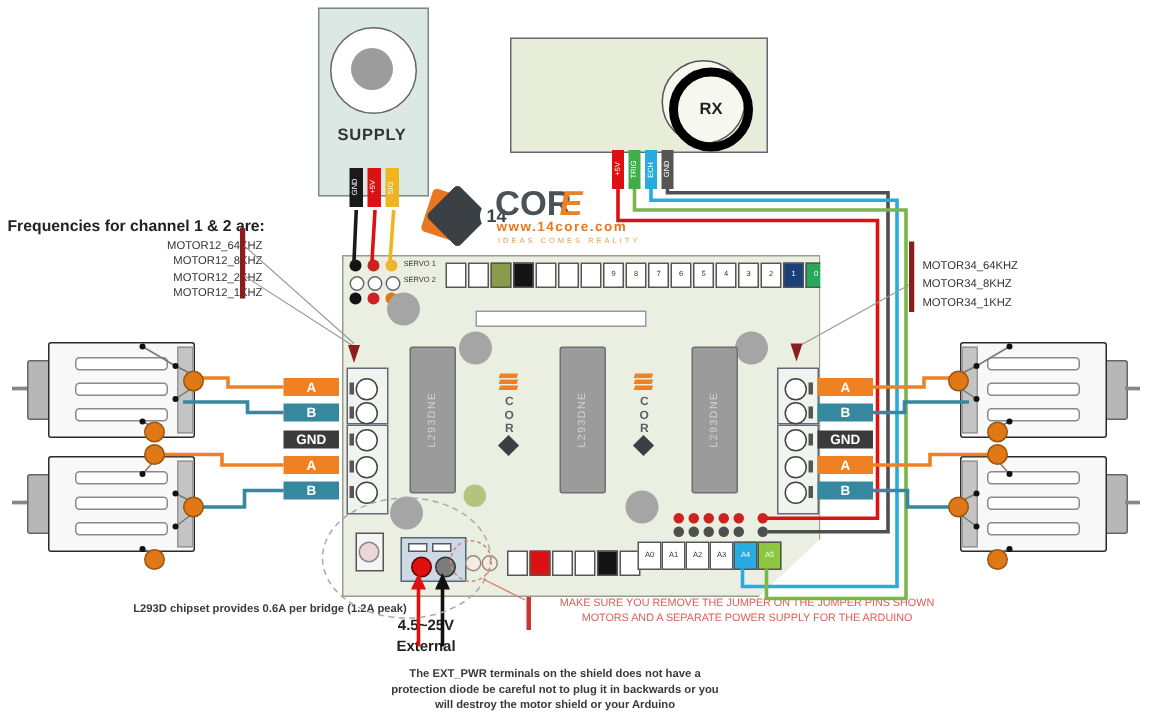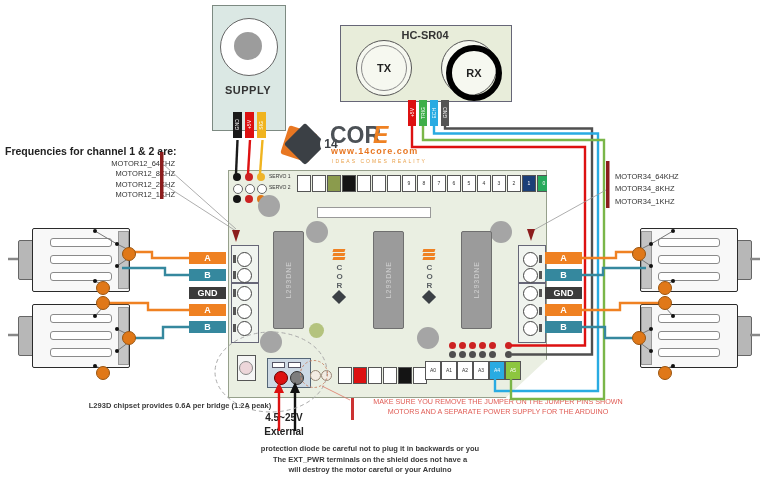--- a/index.html
+++ b/index.html
@@ -208,24 +208,20 @@
       <span>GND</span>
     </div>
   <div class="conn" style="left:245px;top:112px;background:#dd1111;">
       <span>+5V</span>
     </div>
   <div class="conn" style="left:257px;top:112px;background:#f0b41f;">
       <span>SIG</span>
     </div>
 
   <div class="device abs" style="left:340px;top:25px;width:170px;height:75px;background:#e8edda;border-color:#667;"></div>
-  <div class="abs" style="left:340px;top:29px;width:170px;text-align:center;font-weight:bold;font-size:11px;color:#333;">HC-SR04</div>
-  <div class="abs round" style="left:356px;top:40px;width:54px;height:54px;background:#f6f8f0;border:1.5px solid #555;">
-    <div class="abs round" style="left:4px;top:4px;width:44px;height:44px;border:1px solid #888;display:flex;align-items:center;justify-content:center;font-weight:bold;font-size:11px;color:#222;">TX</div>
-  </div>
   <div class="abs round" style="left:441px;top:40px;width:54px;height:54px;background:#f6f8f0;border:1.5px solid #555;">
     <div class="abs round" style="left:4px;top:4px;width:44px;height:44px;border:6px solid #000000;display:flex;align-items:center;justify-content:center;font-weight:bold;font-size:11px;color:#222;">RX</div>
   </div>
   <div class="conn" style="left:408px;top:100px;background:#dd1111;width:8px;">
       <span>+5V</span>
     </div>
   <div class="conn" style="left:419px;top:100px;background:#3fae49;width:8px;">
       <span>TRIG</span>
     </div>
   <div class="conn" style="left:430px;top:100px;background:#29abe2;width:8px;">
@@ -288,23 +284,23 @@
   <div class="abs note" style="left:40px;top:401px;width:280px;text-align:center;font-size:7.5px;line-height:10px;">
     <div>L293D chipset provides 0.6A per bridge (1.2A peak)</div>
   </div>
   <div class="abs" style="left:244px;top:412px;width:80px;text-align:center;font-weight:bold;font-size:10px;color:#222;">4.5~25V</div>
   <div class="abs" style="left:244px;top:426px;width:80px;text-align:center;font-weight:bold;font-size:10px;color:#222;">External</div>
   <div class="abs warn" style="left:357px;top:397px;width:282px;font-size:7.2px;line-height:9.8px;text-align:center;">
     <div>MAKE SURE YOU REMOVE THE JUMPER ON THE JUMPER PINS  SHOWN</div>
     <div>MOTORS  AND A SEPARATE POWER SUPPLY FOR THE ARDUINO</div>
   </div>
   <div class="abs note" style="left:225px;top:444px;width:290px;text-align:center;font-size:7.5px;line-height:10.5px;">
+    <div>The EXT_PWR terminals on the shield does not have a</div>
     <div>protection diode be careful not to plug it in backwards or you</div>
-    <div>The EXT_PWR terminals on the shield does not have a</div>
-    <div>will destroy the motor careful or your Arduino</div>
+    <div>will destroy the motor shield or your Arduino</div>
   </div>
 
   <svg width="768" height="477" viewBox="0 0 768 477">
 
     <path d="M237.5,140 L236,174" stroke="#1a1a1a" stroke-width="2.4" fill="none"></path>
     <path d="M250,140 L248,174" stroke="#dd1111" stroke-width="2.4" fill="none"></path>
     <path d="M262.5,140 L260,174" stroke="#f0b41f" stroke-width="2.4" fill="none"></path>
 
     <path d="M445,126 L445,128.5 L592,128.5 L592,354.5 L512,354.5" stroke="#4f4f4f" stroke-width="2.4" fill="none"></path>
     <path d="M434,126 L434,133.5 L598,133.5 L598,391 L495,391 L495,379" stroke="#29abe2" stroke-width="2.4" fill="none"></path>

